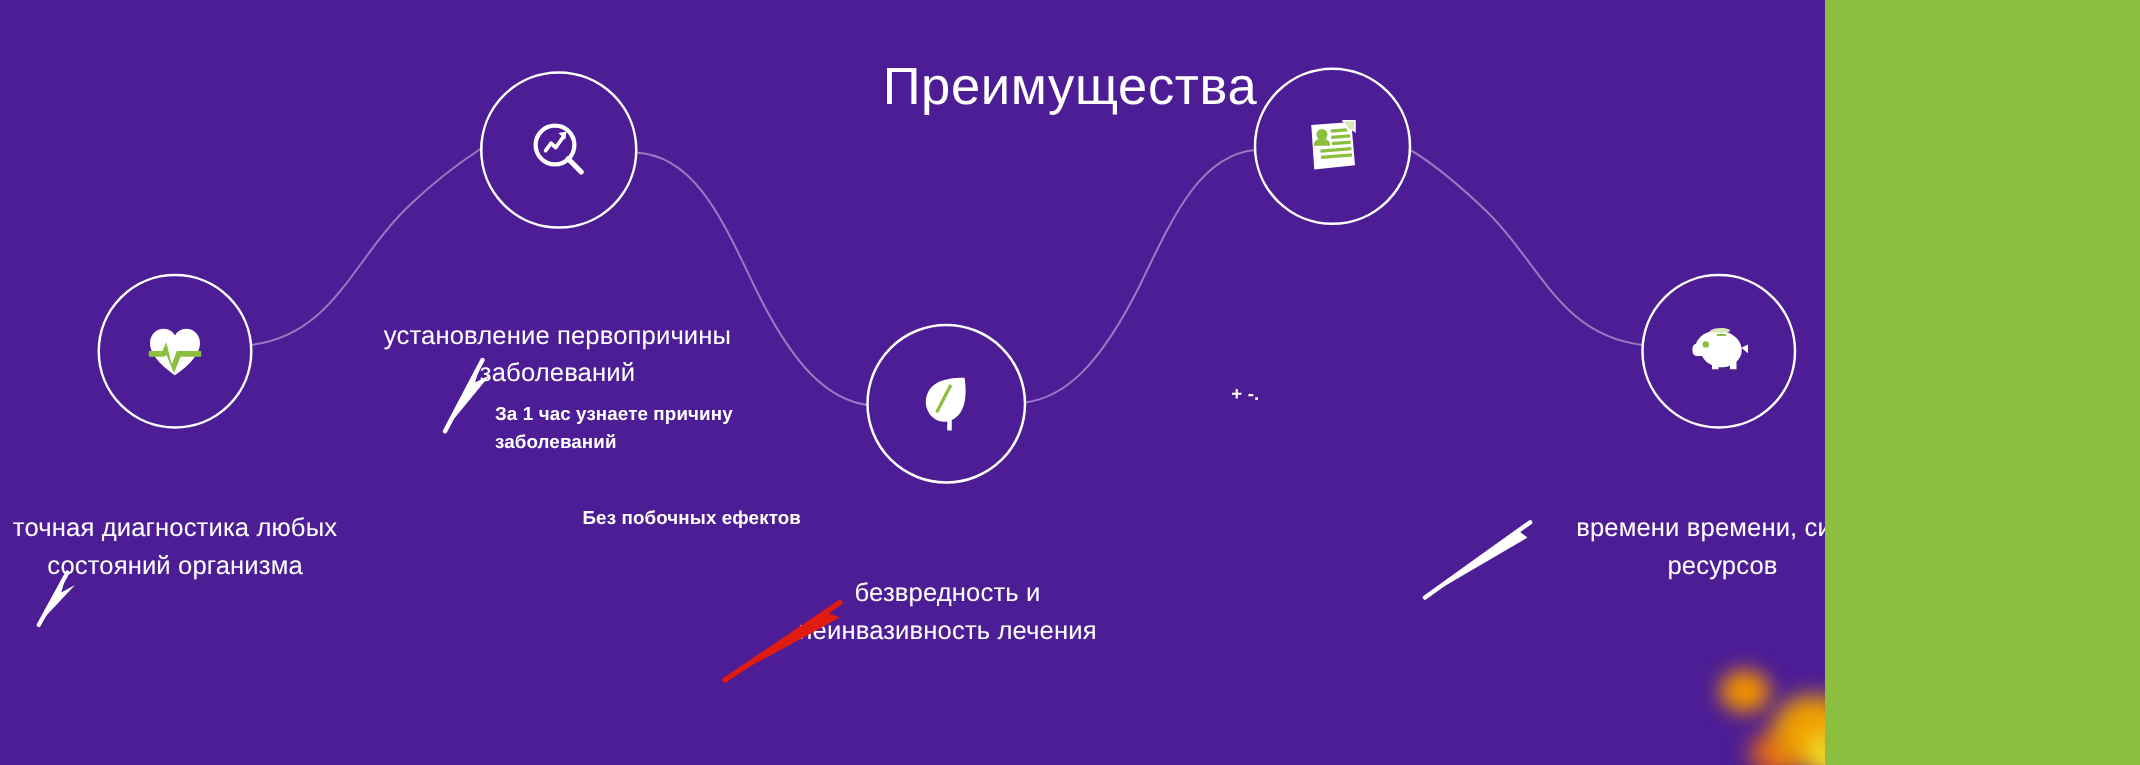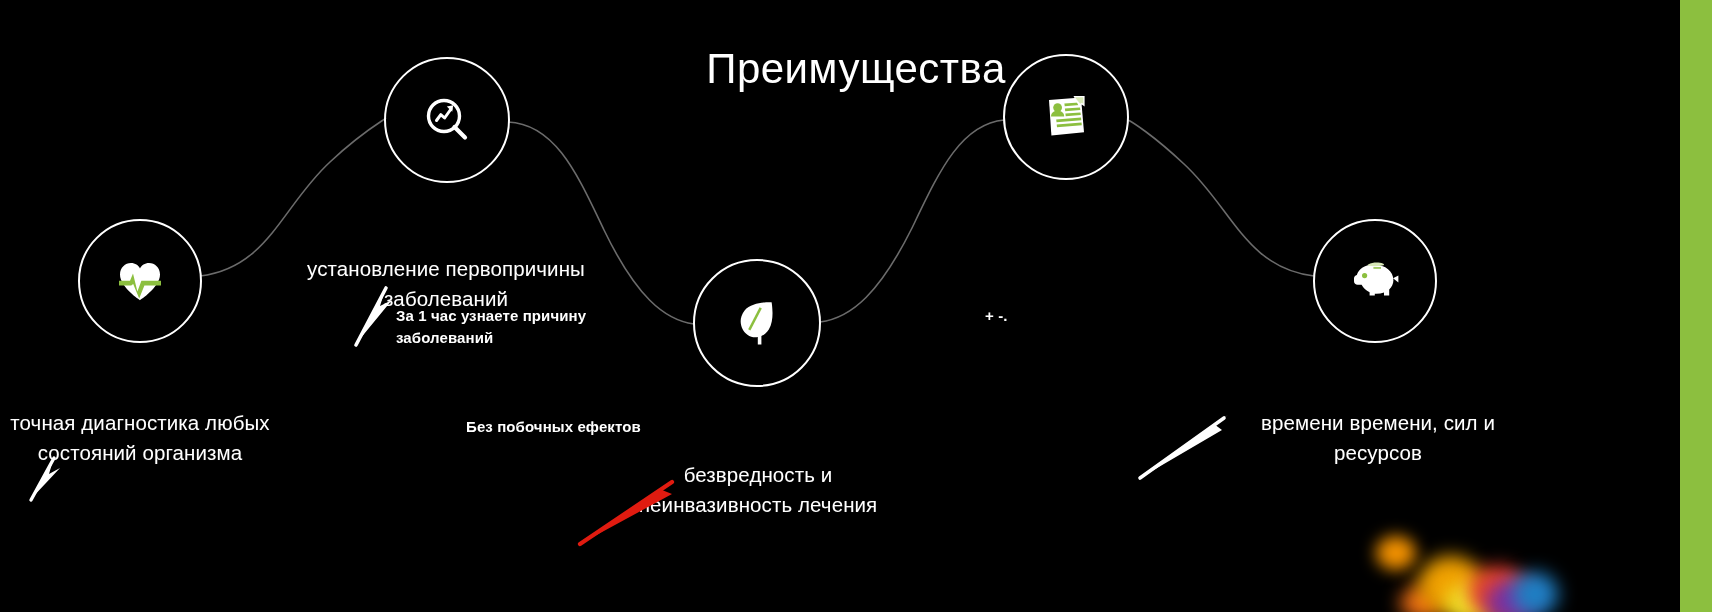--- a/index.html
+++ b/index.html
@@ -13,23 +13,23 @@
 
   body {
     font-family: "Liberation Sans", sans-serif;
     background: #8cbf3f;
     position: relative;
   }
 
   #stage {
     position: absolute;
     inset: 0;
-    width: 1680px;
+    width: 1460px;
     height: 612px;
-    background: #000000;
+    background: #4c1d95;
     overflow: hidden;
   }
 
   
   .blob {
     position: absolute;
     border-radius: 50%;
     filter: blur(9px);
     pointer-events: none;
   }
@@ -96,25 +96,26 @@
   .note {
     position: absolute;
     color: #ffffff;
     font-weight: 700;
     font-size: 15px;
     line-height: 1.45;
     letter-spacing: 0.1px;
   }
   .note-clip {
     overflow: hidden;
+    margin-top: 16px;
   }
 
   .note1 { left: 60px;   top: 485px; width: 210px; }
   .note2 { left: 396px;  top: 305px; width: 230px; height: 42px; }
-  .note3 { left: 466px;  top: 416px; width: 210px; }
+  .note3 { left: 466px;  top: 404px; width: 210px; }
   .note4 { left: 985px;  top: 305px; width: 120px; }
   .note5 { left: 1250px; top: 457px; width: 230px; height: 42px; }
 
   #arrows {
     position: absolute;
     left: 0; top: 0;
     width: 1712px; height: 612px;
     pointer-events: none;
   }
 

